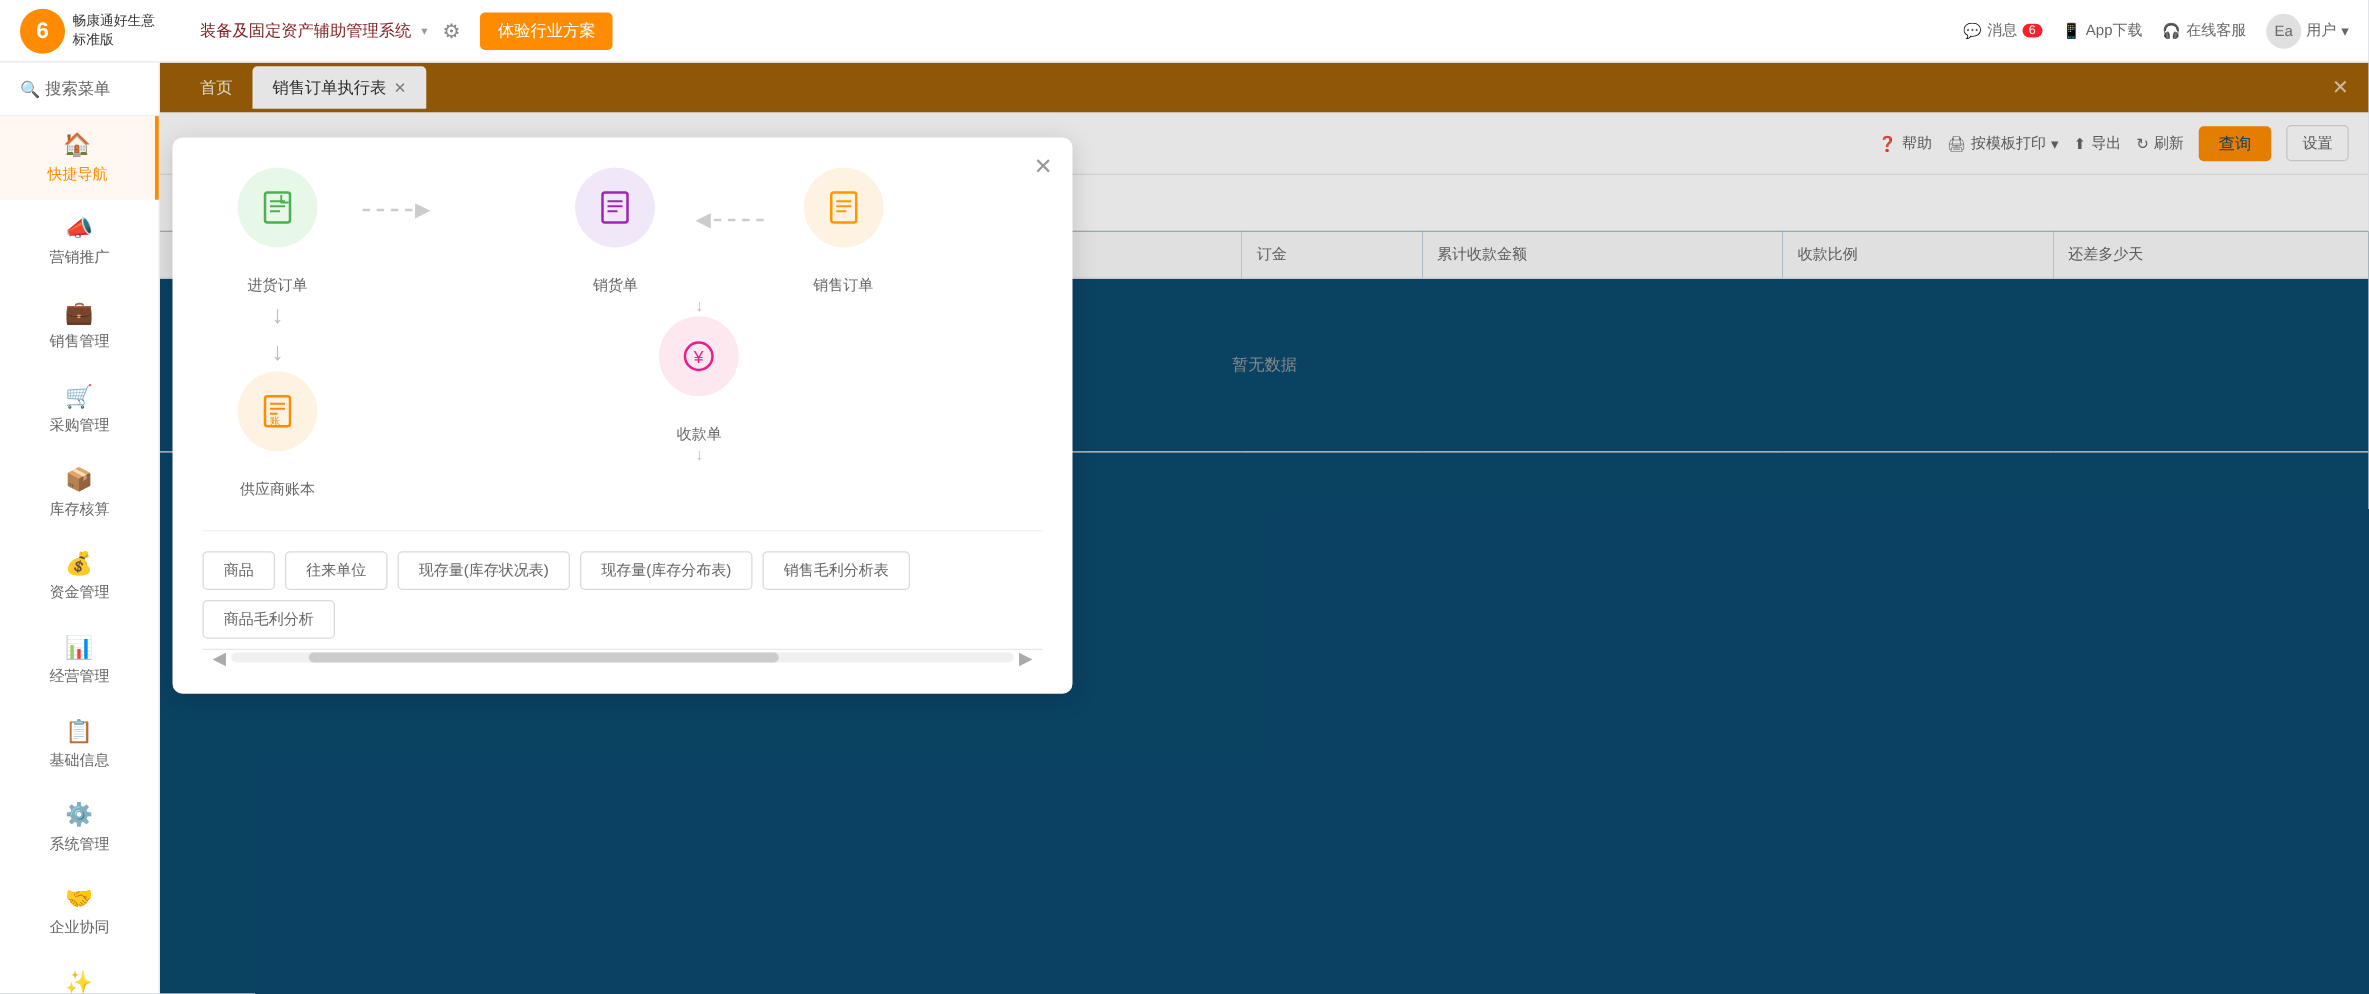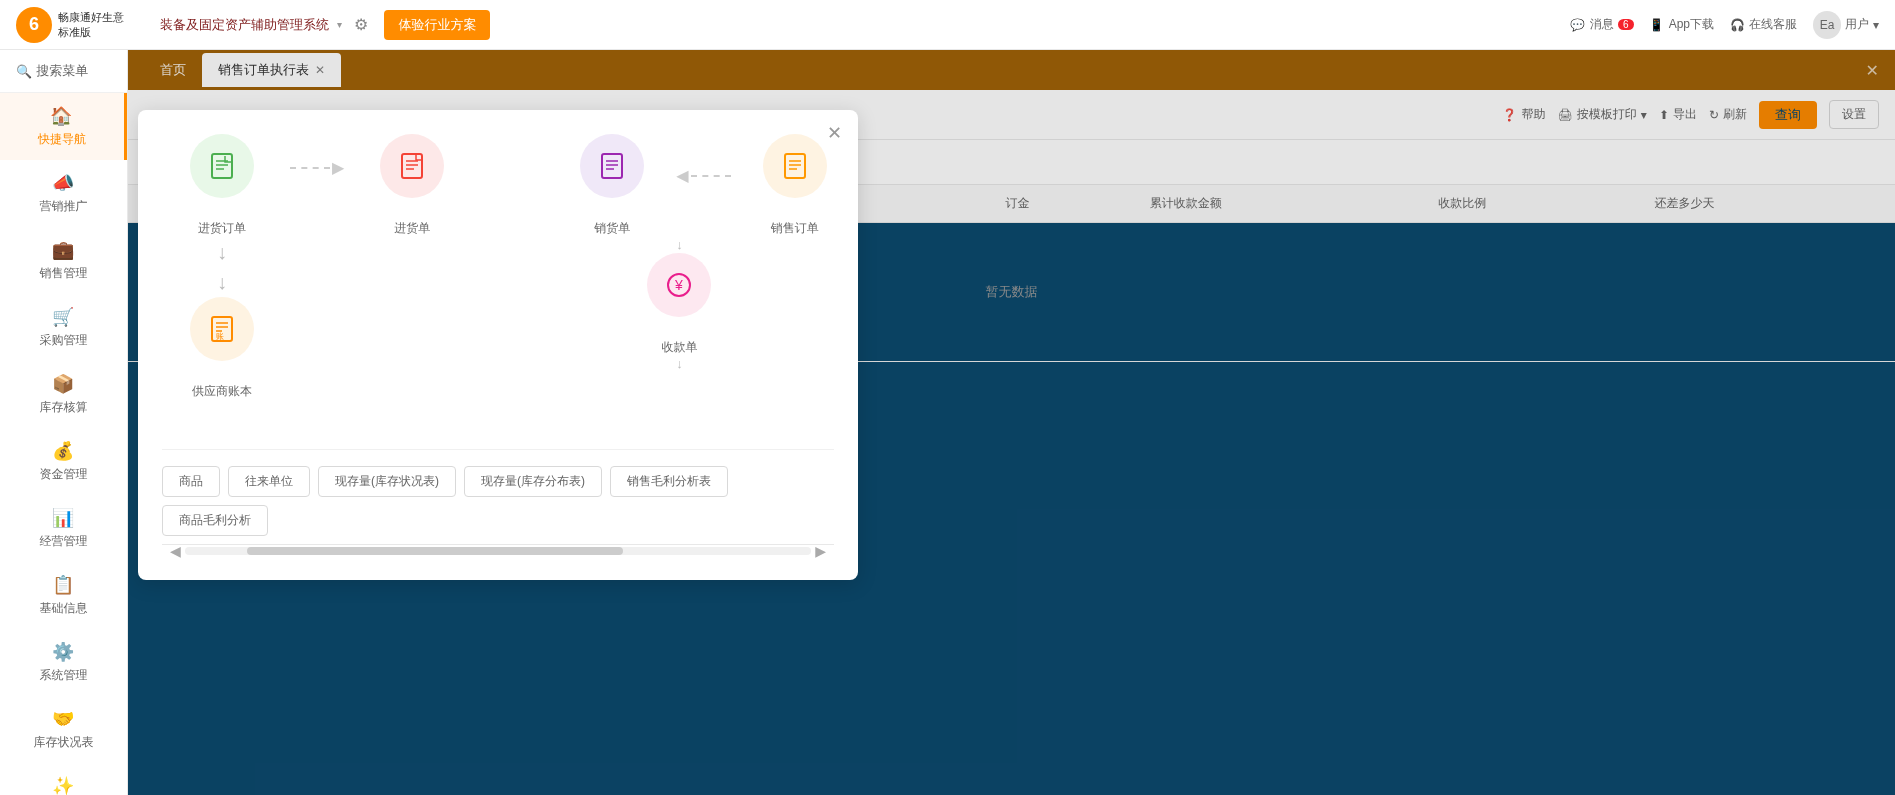--- a/index.html
+++ b/index.html
@@ -172,21 +172,21 @@
         <div class="sidebar-item">
           <span class="icon">📋</span>
           <span>基础信息</span>
         </div>
         <div class="sidebar-item">
           <span class="icon">⚙️</span>
           <span>系统管理</span>
         </div>
         <div class="sidebar-item">
           <span class="icon">🤝</span>
-          <span>库存状况表</span>
+          <span>企业协同</span>
         </div>
         <div class="sidebar-item">
           <span class="icon">✨</span>
 
         </div>
       </div>
     </div>
 
     <div class="content-area">
 
@@ -293,38 +293,20 @@
               </div>
             </div>
 
             <div style="display:flex; align-items:flex-start; padding-top:24px; margin: 0 8px;">
               <div style="display:flex; align-items:center; gap:2px;">
                 <div style="width:40px; border-top:2px dashed #ccc;"></div>
                 <span style="color:#ccc; font-size:16px;">▶</span>
               </div>
             </div>
 
-            <div style="display:flex; flex-direction:column; align-items:center;">
-              <div class="flow-item">
-                <div class="flow-circle red">
-                  <svg width="32" height="32" viewBox="0 0 32 32">
-                      <rect x="6" y="4" width="20" height="24" rx="2" fill="none" stroke="#f44336" stroke-width="2"></rect>
-                      <line x1="10" y1="11" x2="22" y2="11" stroke="#f44336" stroke-width="1.5"></line>
-                      <line x1="10" y1="15" x2="22" y2="15" stroke="#f44336" stroke-width="1.5"></line>
-                      <line x1="10" y1="19" x2="18" y2="19" stroke="#f44336" stroke-width="1.5"></line>
-                      <polyline points="20,3 20,10 27,10" fill="none" stroke="#f44336" stroke-width="1.5"></polyline>
-                    </svg>
-                </div>
-                <span class="flow-label">进货单</span>
-              </div>
-              <div style="height:30px;"></div>
-              <div style="height:64px;"></div>
-              <div style="height:30px;"></div>
-              <div style="height:64px;"></div>
-            </div>
 
             <div style="display:flex; flex-direction:column; margin: 0 40px;">
               <div style="height:88px;"></div>
             </div>
 
             <div style="display:flex; flex-direction:column; align-items:center;">
               <div style="display:flex; align-items:center; gap:0;">
                 <div class="flow-item">
                   <div class="flow-circle purple">
                     <svg width="32" height="32" viewBox="0 0 32 32">

